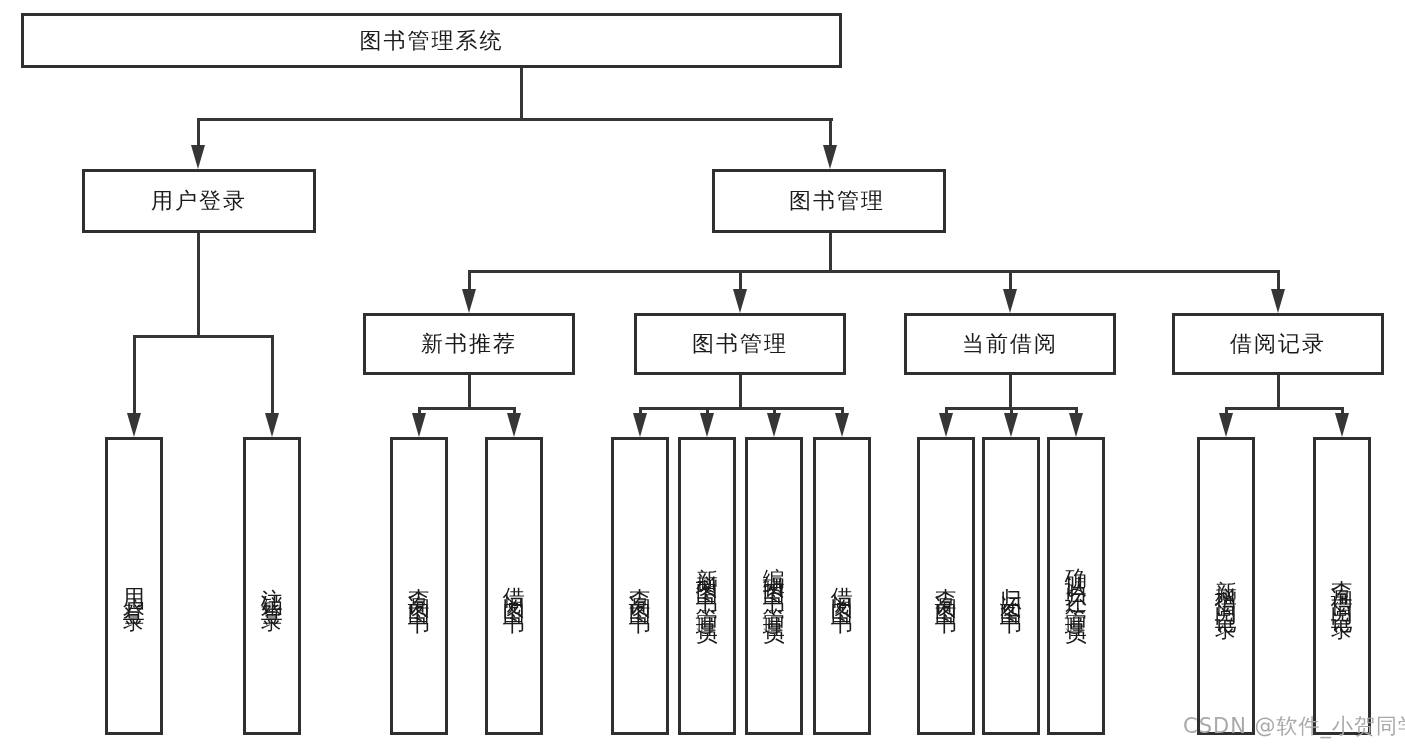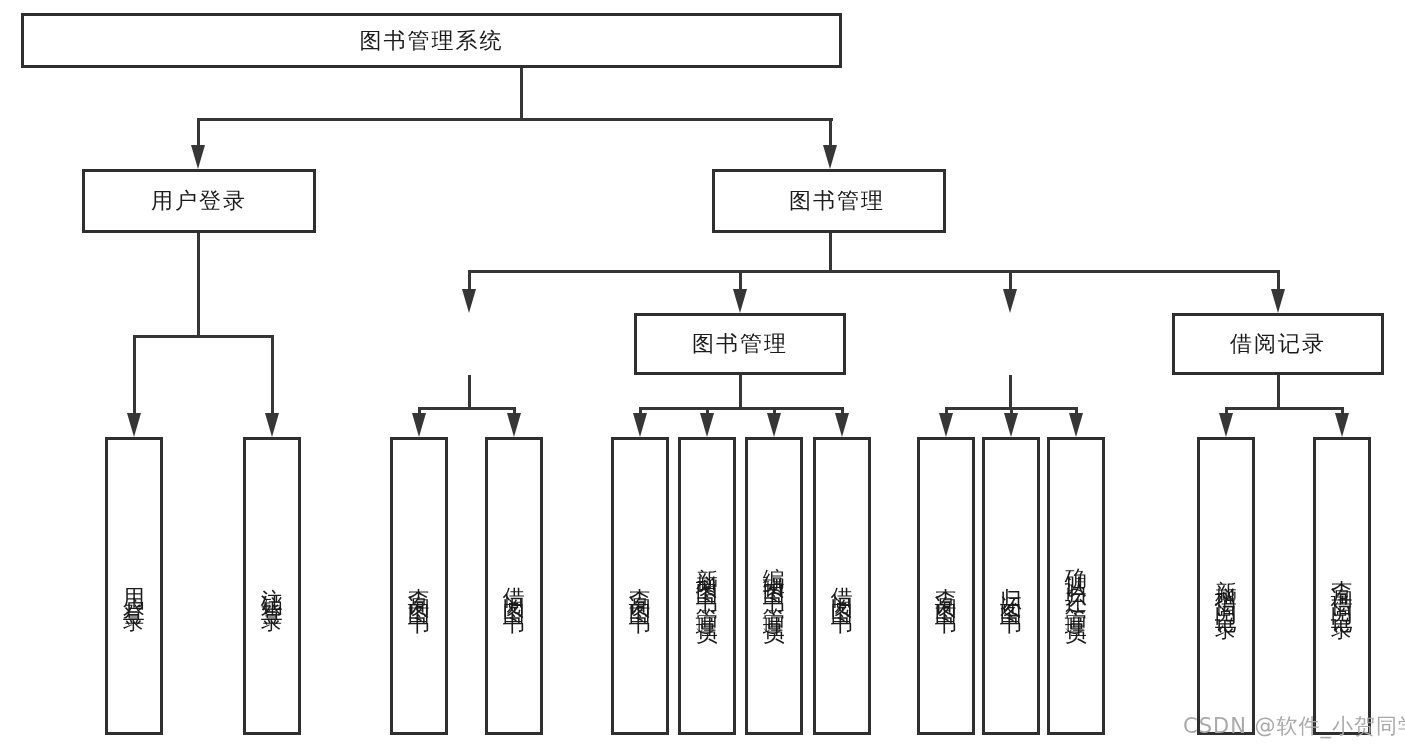--- a/index.html
+++ b/index.html
@@ -92,22 +92,28 @@
   <div class="line" style="left:468px; top:270px; width:812px; height:3px;"></div>
   <div class="line" style="left:468px; top:270px; width:3px; height:22px;"></div>
   <div class="arrow-down" style="left:462px; top:289px;"></div>
   <div class="line" style="left:739px; top:270px; width:3px; height:22px;"></div>
   <div class="arrow-down" style="left:733px; top:289px;"></div>
   <div class="line" style="left:1009px; top:270px; width:3px; height:22px;"></div>
   <div class="arrow-down" style="left:1003px; top:289px;"></div>
   <div class="line" style="left:1277px; top:270px; width:3px; height:22px;"></div>
   <div class="arrow-down" style="left:1271px; top:289px;"></div>
 
+  <div class="node" style="left:363px; top:313px; width:212px; height:62px;">
+    <span class="h-label">新书推荐</span>
+  </div>
   <div class="node" style="left:634px; top:313px; width:212px; height:62px;">
     <span class="h-label">图书管理</span>
+  </div>
+  <div class="node" style="left:904px; top:313px; width:212px; height:62px;">
+    <span class="h-label">当前借阅</span>
   </div>
   <div class="node" style="left:1172px; top:313px; width:212px; height:62px;">
     <span class="h-label">借阅记录</span>
   </div>
 
   <div class="line" style="left:468px; top:375px; width:3px; height:34px;"></div>
   <div class="line" style="left:418px; top:407px; width:98px; height:3px;"></div>
   <div class="line" style="left:418px; top:407px; width:3px; height:10px;"></div>
   <div class="arrow-down" style="left:412px; top:413px;"></div>
   <div class="line" style="left:513px; top:407px; width:3px; height:10px;"></div>

